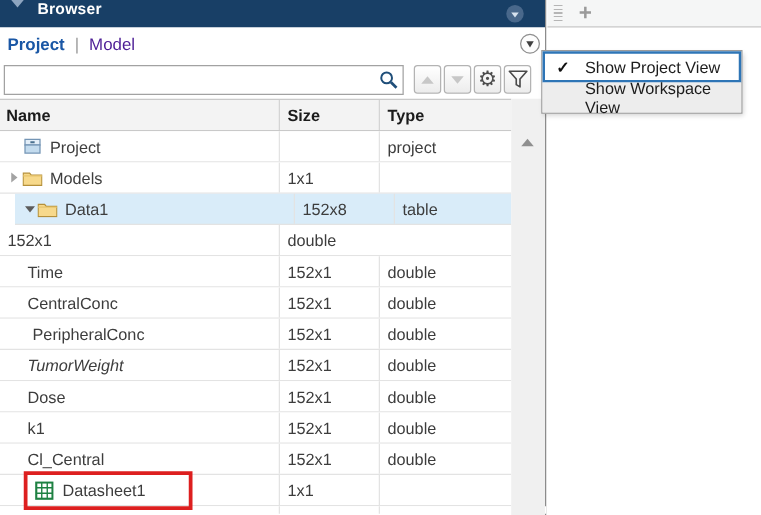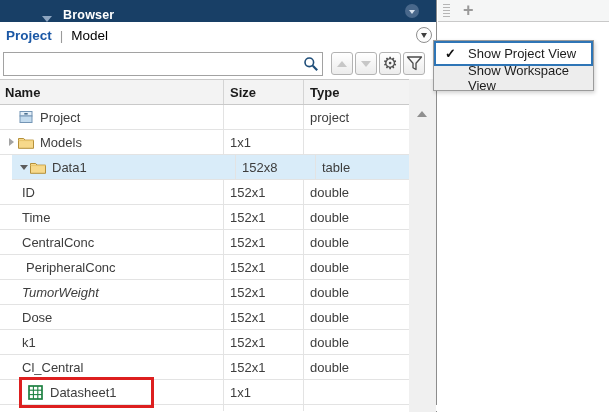--- a/index.html
+++ b/index.html
@@ -10,22 +10,22 @@
     -webkit-font-smoothing:antialiased;
   }
 
   
   .browser-panel {
     position:absolute; left:0; top:0; width:437px; height:412px;
     background:#fff; border-right:1px solid #8c8c8c;
   }
 
   .titlebar {
-    height:22px; background:#183f66; display:flex; align-items:flex-end;
-    color:#fff; position:relative;padding-left:33px;
+    height:22px; background:#183f66; display:flex; align-items:flex-start;
+    color:#fff; position:relative;
   }
   .collapse-tri {
     width:0; height:0; margin-left:9px;
     border-left:5px solid transparent; border-right:5px solid transparent;
     border-top:6px solid #8da5c0;
   }
   .titlebar-title { font-size:12.5px; font-weight:bold; margin-left:11px; letter-spacing:.2px; }
   .titlebar-circle {
     position:absolute; right:17px; top:4px; width:14px; height:14px; border-radius:50%;
     background:#49688b; display:flex; align-items:center; justify-content:center;
@@ -34,21 +34,21 @@
     width:0; height:0; border-left:3.5px solid transparent; border-right:3.5px solid transparent;
     border-top:4.5px solid #d7e2ee; margin-top:1px;
   }
 
   .tabs-row {
     height:26px; display:flex; align-items:center; padding-left:6px;
     position:relative; background:#fff; font-size:13.5px;
   }
   .tab-project { color:#1a57a5; font-weight:bold; cursor:pointer; }
   .tab-sep { color:#9a9a9a; margin:0 8px; }
-  .tab-model { color:#000000; cursor:pointer; }
+  .tab-model { color:#4c1d95; cursor:pointer; }
   .menu-toggle {
     position:absolute; right:4px; top:5px; width:16px; height:16px; border-radius:50%;
     border:1px solid #8f8f8f; background:#fdfdfd;
     display:flex; align-items:center; justify-content:center;
   }
   .menu-toggle .tri {
     width:0; height:0; border-left:3.5px solid transparent; border-right:3.5px solid transparent;
     border-top:5px solid #3f3f3f; margin-top:1px;
   }
 
@@ -258,27 +258,20 @@
                 </svg>
               </span>
         <span class="row-label">Data1</span>
       </div>
     </div>
     <div class="cell c1">152x8</div>
     <div class="cell c2">table</div>
   </div>
 
   <div class="trow">
-    <div class="cell c0">
-      <div class="name-inner">
-        <span class="exp-slot"></span>
-
-        <span class="row-label" style="margin-left: 4px;">ID</span>
-      </div>
-    </div>
     <div class="cell c1">152x1</div>
     <div class="cell c2">double</div>
   </div>
 
   <div class="trow">
     <div class="cell c0">
       <div class="name-inner">
         <span class="exp-slot"></span>
 
         <span class="row-label" style="margin-left: 4px;">Time</span>

